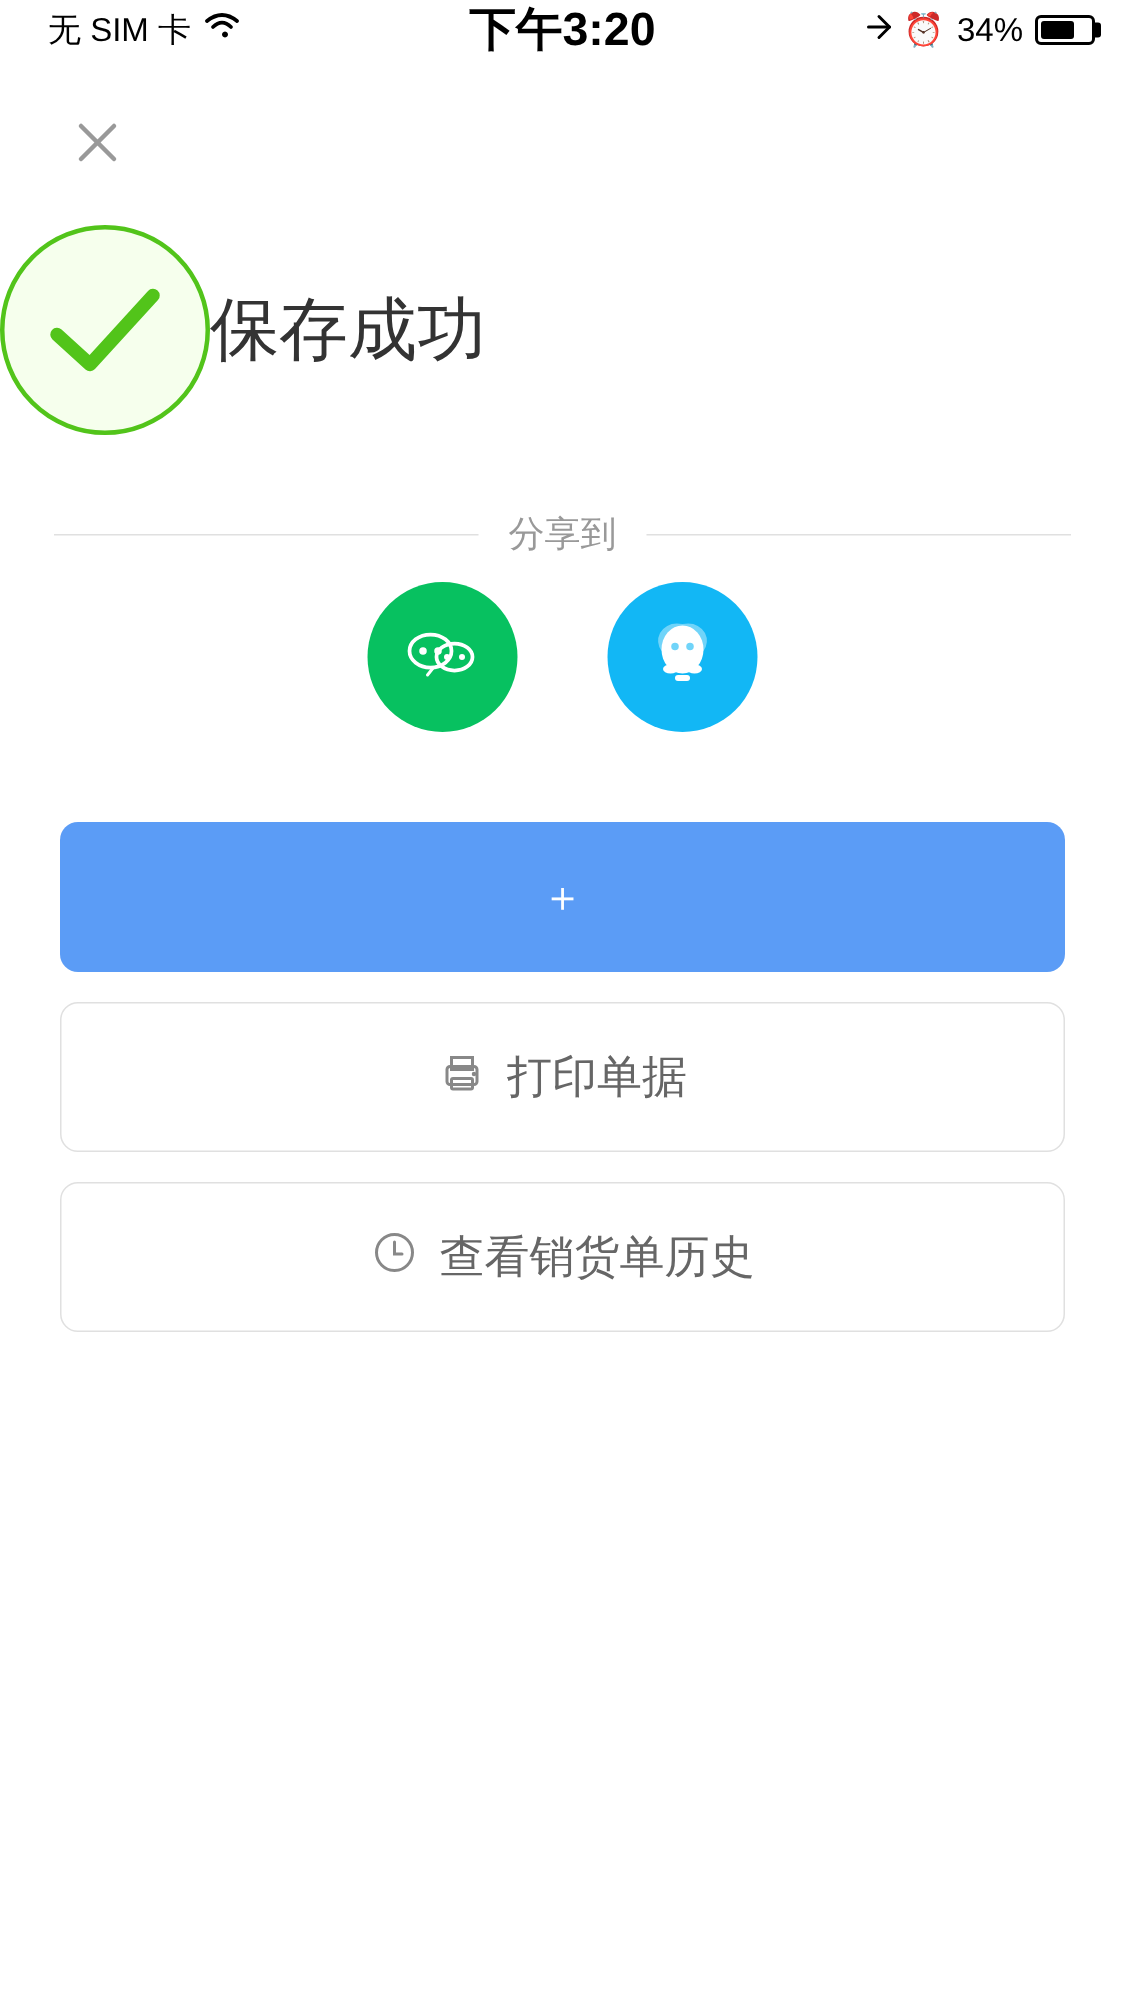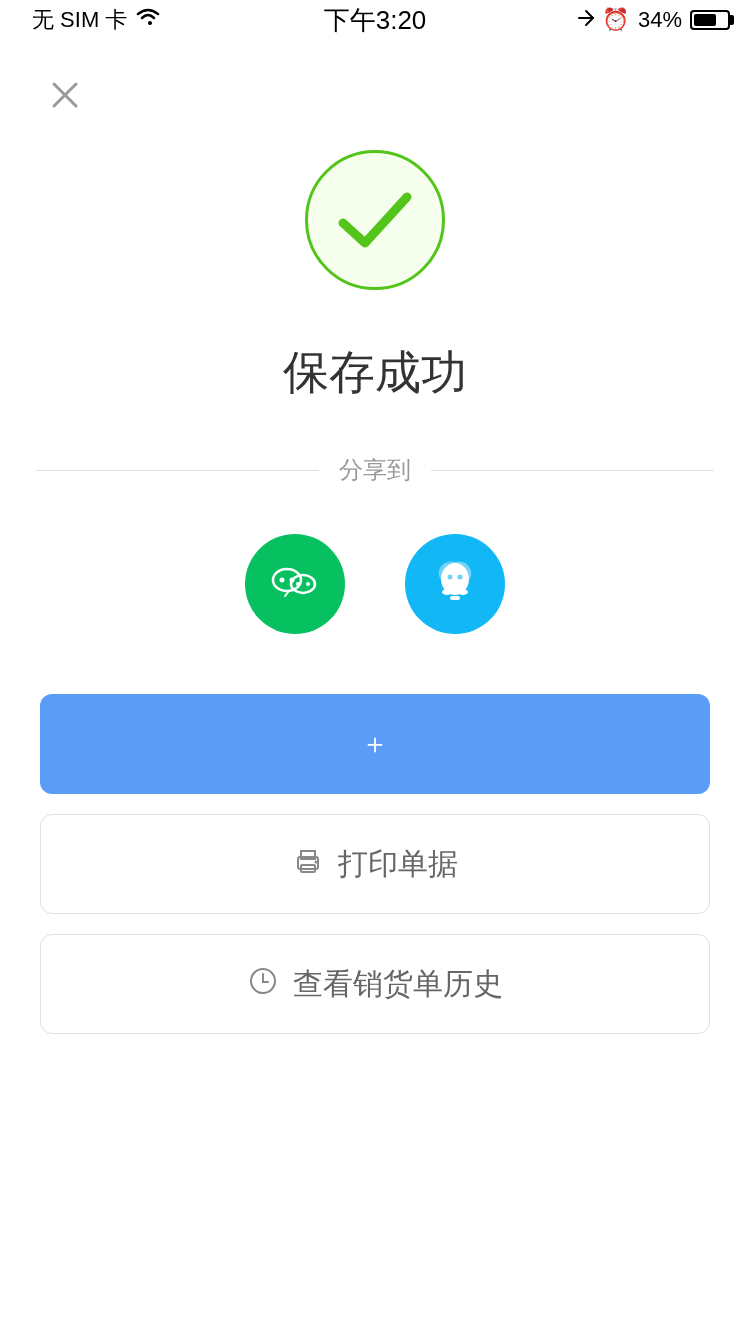--- a/index.html
+++ b/index.html
@@ -24,22 +24,22 @@
       color: #000;
     }
     .status-left {
       display: flex;
       align-items: center;
       gap: 8px;
       font-size: 22px;
       margin-left: 12px;
     }
     .status-center {
-      font-size: 26px;
-      font-weight: 400;
+      font-size: 31px;
+      font-weight: 700;
       position: absolute;
       left: 50%;
       transform: translateX(-50%);
       text-align: right;
     }
     .status-right {
       display: flex;
       align-items: center;
       gap: 8px;
       font-size: 22px;
@@ -92,24 +92,22 @@
       border: none;
     }
     .close-icon-svg {
       width: 30px;
       height: 30px;
     }
 
     
     .success-section {
       display: flex;
-      flex-direction: column;
-      align-items: center;
-      padding: 20px 16px 10px;
-      gap: 12px;
+      align-items: center;
+      padding: 20px 0 10px;
     }
     .success-circle {
       width: 140px;
       height: 140px;
       border-radius: 50%;
       border: 3px solid #52c41a;
       background: #f6ffed;
       display: flex;
       align-items: center;
       justify-content: center;
@@ -122,21 +120,21 @@
       margin-bottom: 40px;
     }
 
     
     .share-divider {
       width: 100%;
       position: relative;
       display: flex;
       align-items: center;
       padding: 0 36px;
-      margin-bottom: 48px;
+      margin-bottom: 16px;
     }
     .share-divider::before,
     .share-divider::after {
       content: '';
       flex: 1;
       height: 1px;
       background: #e0e0e0;
     }
     .share-label {
       font-size: 24px;

